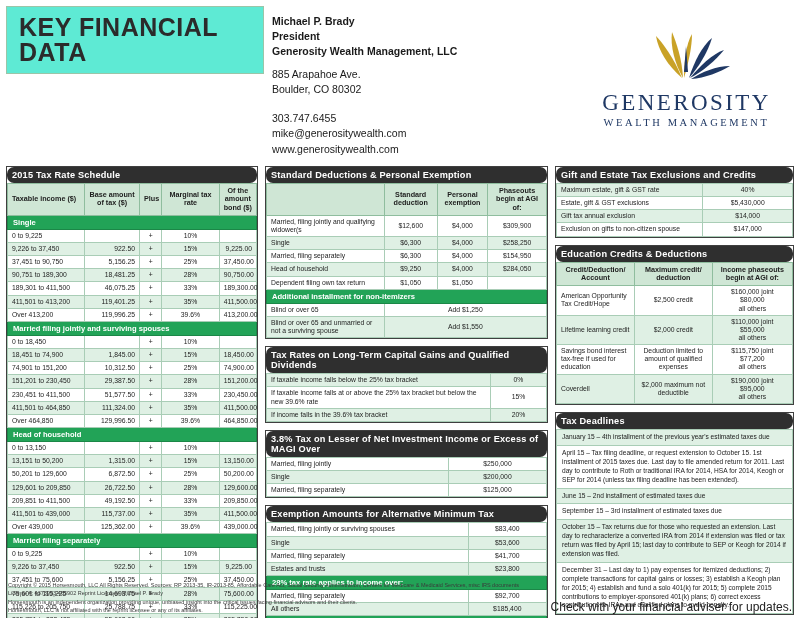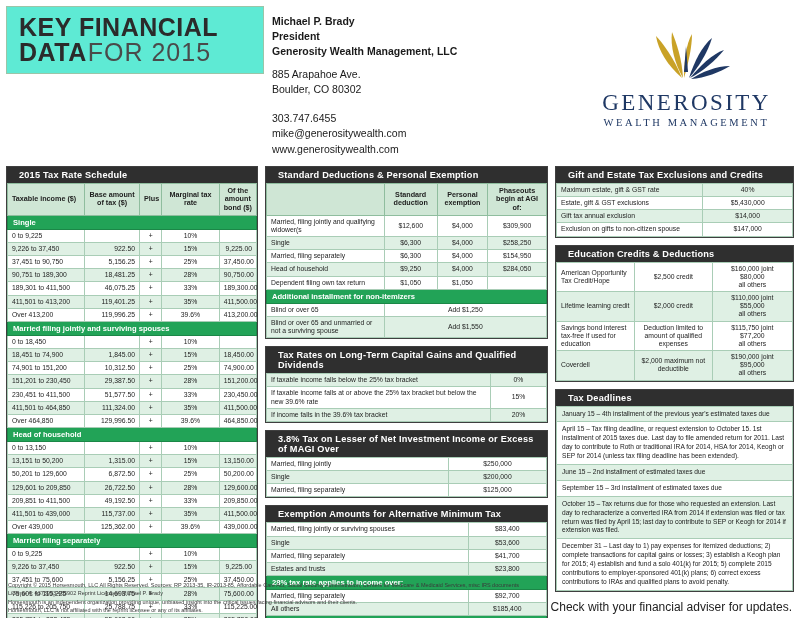--- a/index.html
+++ b/index.html
@@ -37,21 +37,21 @@
   
   .logo-wrap { position: absolute; top: 20px; left: 30px; width: 215px; text-align: center; }
   .logo-name { font-family: "Liberation Serif", serif; font-size: 23px; letter-spacing: 2.4px; color: #1f3864; margin-top: 2px; }
   .logo-sub { font-family: "Liberation Serif", serif; font-size: 10.5px; letter-spacing: 2.6px; color: #1f3864; margin-top: 1px; }
 
   
   table { border-collapse: collapse; width: 100%; table-layout: fixed; }
   .sect { margin-bottom: 7px; border: 1px solid #3f3f3f; }
   .hdr-dark {
     background: #2f2f2f; color: #fff; font-size: 9.2px; font-weight: 700;
-    padding: 3px 12px; letter-spacing: 0.2px;
+    padding: 3px 5px; letter-spacing: 0.2px; border-radius: 7px;
   }
   .colhdr td {
     background: #cfe6d5; font-size: 7.2px; font-weight: 700; color: #1d1d1d;
     padding: 3px 4px; border: 1px solid #8fbd9e; text-align: center; line-height: 1.15;
   }
   .colhdr td.lft { text-align: left; }
   .grp td {
     background: #22a357; color: #ffffff; font-size: 7.6px; font-weight: 700;
     padding: 2px 5px; border: 1px solid #1b8747;
   }
@@ -79,21 +79,20 @@
 
 <div class="page">
 
   <div class="top">
 
     <div class="col-left-top">
       <div class="titlebox">
         <div class="title-l1">KEY FINANCIAL</div>
         <div class="title-l2">
           <span>DATA</span>
-          <span class="title-light">FOR 2015</span>
         </div>
       </div>
     </div>
 
     <div class="col-mid-top contact">
       <div class="bold">Michael P. Brady</div>
       <div class="bold">President</div>
       <div class="bold">Generosity Wealth Management, LLC</div>
       <div class="sp"></div>
       <div>885 Arapahoe Ave.</div>
@@ -539,20 +538,25 @@
 
       <div class="sect">
         <div class="hdr-dark">Education Credits &amp; Deductions</div>
         <table>
           <colgroup>
               <col style="width:33%">
               <col style="width:33%">
               <col style="width:34%">
             </colgroup>
           <tbody id="edu-body">
+              <tr class="colhdr">
+                <td>Credit/Deduction/ Account</td>
+                <td>Maximum credit/ deduction</td>
+                <td>Income phaseouts begin at AGI of:</td>
+              </tr>
               <tr class="wht">
                 <td class="c ">American Opportunity Tax Credit/Hope</td>
                 <td class="c ctr">$2,500 credit</td>
                 <td class="c ctr">$160,000 joint<br>$80,000<br>all others</td>
               </tr>
               <tr class="alt">
                 <td class="c ">Lifetime learning credit</td>
                 <td class="c ctr">$2,000 credit</td>
                 <td class="c ctr">$110,000 joint<br>$55,000<br>all others</td>
               </tr>

